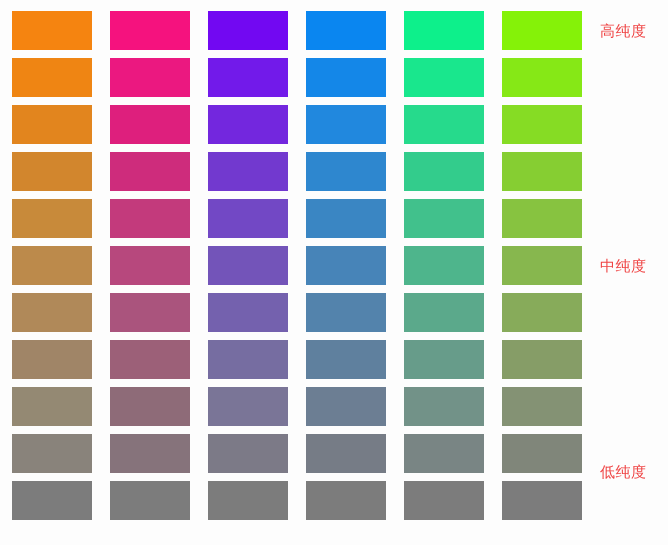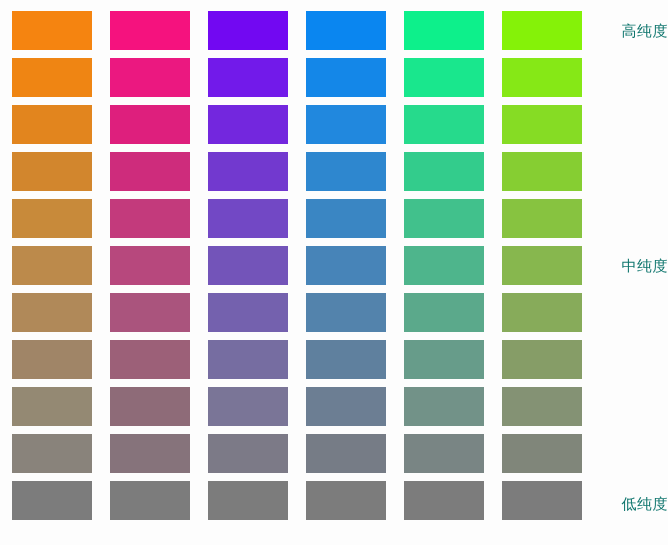--- a/index.html
+++ b/index.html
@@ -43,26 +43,26 @@
     position: absolute;
     left: 592px;
     top: 0;
     width: 76px;
     height: 545px;
   }
   .purity-label {
     position: absolute;
     left: 8px;
     width: 68px;
-    color: #0f766e;
+    color: #ef4444;
     font-size: 15px;
     line-height: 18px;
     letter-spacing: 0.5px;
     white-space: nowrap;
-    text-align: right;
+    text-align: left;
   }
 </style>
 </head>
 <body>
 
 <div id="chart-root">
 
   <div class="swatch-grid">
       <div class="swatch-row" style="top: 11px;">
         <div class="swatch" style="left: 12px; background: rgb(245, 132, 16);"></div>
@@ -150,16 +150,16 @@
         <div class="swatch" style="left: 208px; background: rgb(124, 124, 124);"></div>
         <div class="swatch" style="left: 306px; background: rgb(124, 124, 124);"></div>
         <div class="swatch" style="left: 404px; background: rgb(124, 124, 124);"></div>
         <div class="swatch" style="left: 502px; background: rgb(124, 124, 124);"></div>
       </div>
     </div>
 
   <div class="labels-col">
     <div class="purity-label" style="top: 21.5px;">高纯度</div>
     <div class="purity-label" style="top: 256.5px;">中纯度</div>
-    <div class="purity-label" style="top: 495px;">低纯度</div>
+    <div class="purity-label" style="top: 463px;">低纯度</div>
   </div>
 
 </div>
 
 </body></html>

